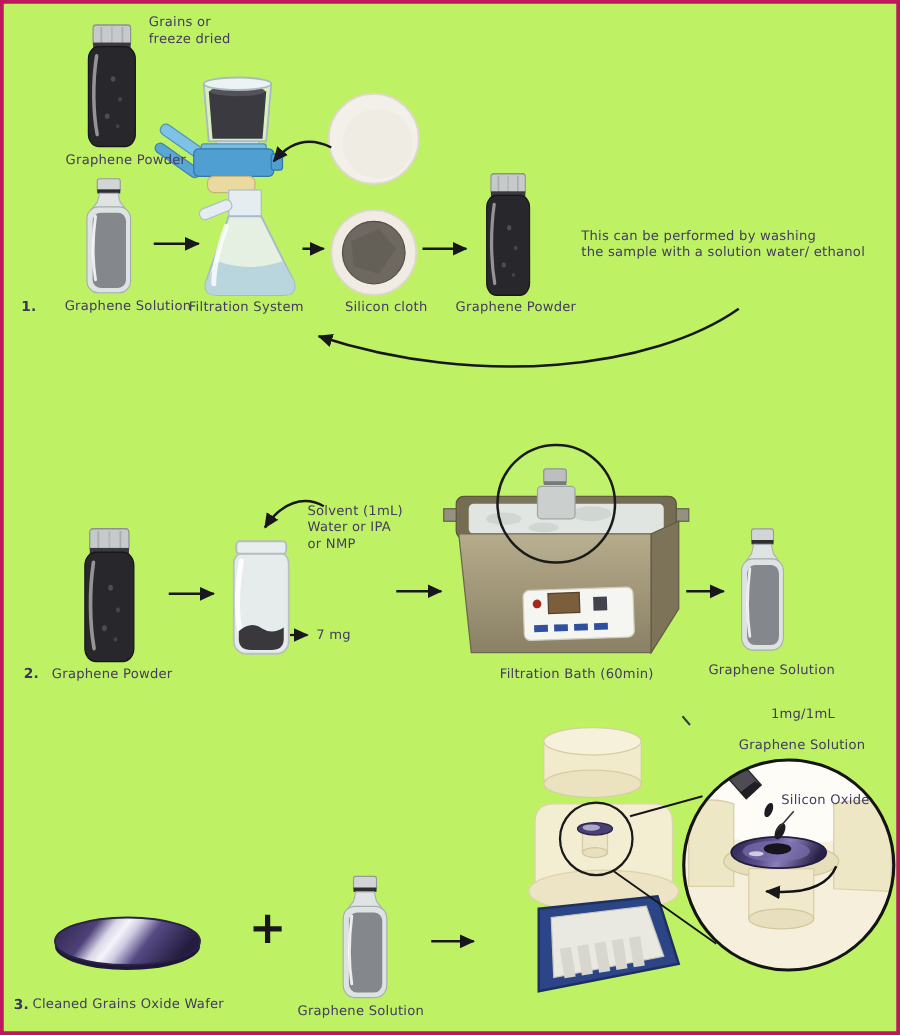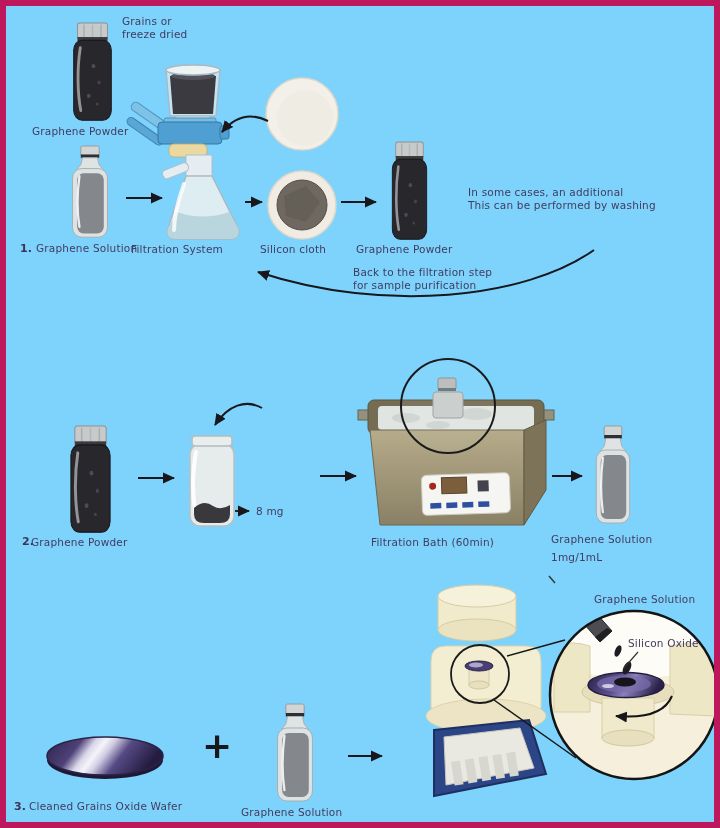--- a/index.html
+++ b/index.html
@@ -1,23 +1,23 @@
 <!DOCTYPE html>
 <html><head>
 <meta charset="utf-8">
 <style>
   html,body{margin:0;padding:0;background:#fff;}
   .canvas{
     position:relative;width:720px;height:828px;
-    background:#7dd3fc;border:6px solid #be185d;box-sizing:border-box;
+    background:#bef264;border:3px solid #be185d;box-sizing:border-box;
     font-family:"DejaVu Sans","Liberation Sans",sans-serif;overflow:hidden;
   }
   svg.art{position:absolute;left:0;top:0;}
   .t{position:absolute;color:#433b60;font-size:10.5px;line-height:13px;letter-spacing:.2px;white-space:nowrap;}
-  .tc{text-align:left;}
+  .tc{text-align:right;}
   .num{font-weight:bold;font-size:11px;color:#3c3557;}
   .plus{font-size:36px;font-weight:900;color:#17171c;line-height:36px;}
   .block div{white-space:nowrap;}
 </style>
 </head>
 <body>
 
 <div class="canvas">
 
 <svg class="art" width="720" height="828" viewBox="0 0 720 828">
@@ -235,34 +235,35 @@
   <div>Grains or</div>
   <div>freeze dried</div>
 </div>
 <div class="t tc" style="left:26px;top:119px;width:120px">Graphene Powder</div>
 <div class="t num" style="left:14px;top:236px">1.</div>
 <div class="t tc" style="left:30px;top:236px;width:120px">Graphene Solution</div>
 <div class="t tc" style="left:125px;top:237px;width:115px">Filtration System</div>
 <div class="t tc" style="left:254px;top:237px;width:85px">Silicon cloth</div>
 <div class="t tc" style="left:350px;top:237px;width:108px">Graphene Powder</div>
 <div class="t block" style="left:462px;top:180px">
-  <div>In some cases, an additional</div>
   <div>This can be performed by washing</div>
-</div>
-<div class="t block" style="left:347px;top:260px">
-  <div>Back to the filtration step</div>
-  <div>for sample purification</div>
+  <div>the sample with a solution water/ ethanol</div>
 </div>
 
 <div class="t num" style="left:16px;top:529px">2.</div>
 <div class="t tc" style="left:25px;top:530px;width:110px">Graphene Powder</div>
-<div class="t" style="left:250px;top:499px">8 mg</div>
+<div class="t block" style="left:243px;top:400px">
+  <div>Solvent (1mL)</div>
+  <div>Water or IPA</div>
+  <div>or NMP</div>
+</div>
+<div class="t" style="left:250px;top:499px">7 mg</div>
 <div class="t tc" style="left:365px;top:530px;width:155px">Filtration Bath (60min)</div>
 <div class="t tc" style="left:545px;top:527px;width:120px">Graphene Solution</div>
-<div class="t tc" style="left:545px;top:545px;width:120px">1mg/1mL</div>
+<div class="t tc" style="left:545px;top:562px;width:120px">1mg/1mL</div>
 
 <div class="t num" style="left:8px;top:794px">3.</div>
 <div class="t" style="left:23px;top:794px">Cleaned Grains Oxide Wafer</div>
 <div class="t plus" style="left:196px;top:722px">+</div>
 <div class="t tc" style="left:235px;top:800px;width:100px">Graphene Solution</div>
 <div class="t" style="left:588px;top:587px">Graphene Solution</div>
 <div class="t" style="left:622px;top:631px">Silicon Oxide</div>
 
 </div>
 

